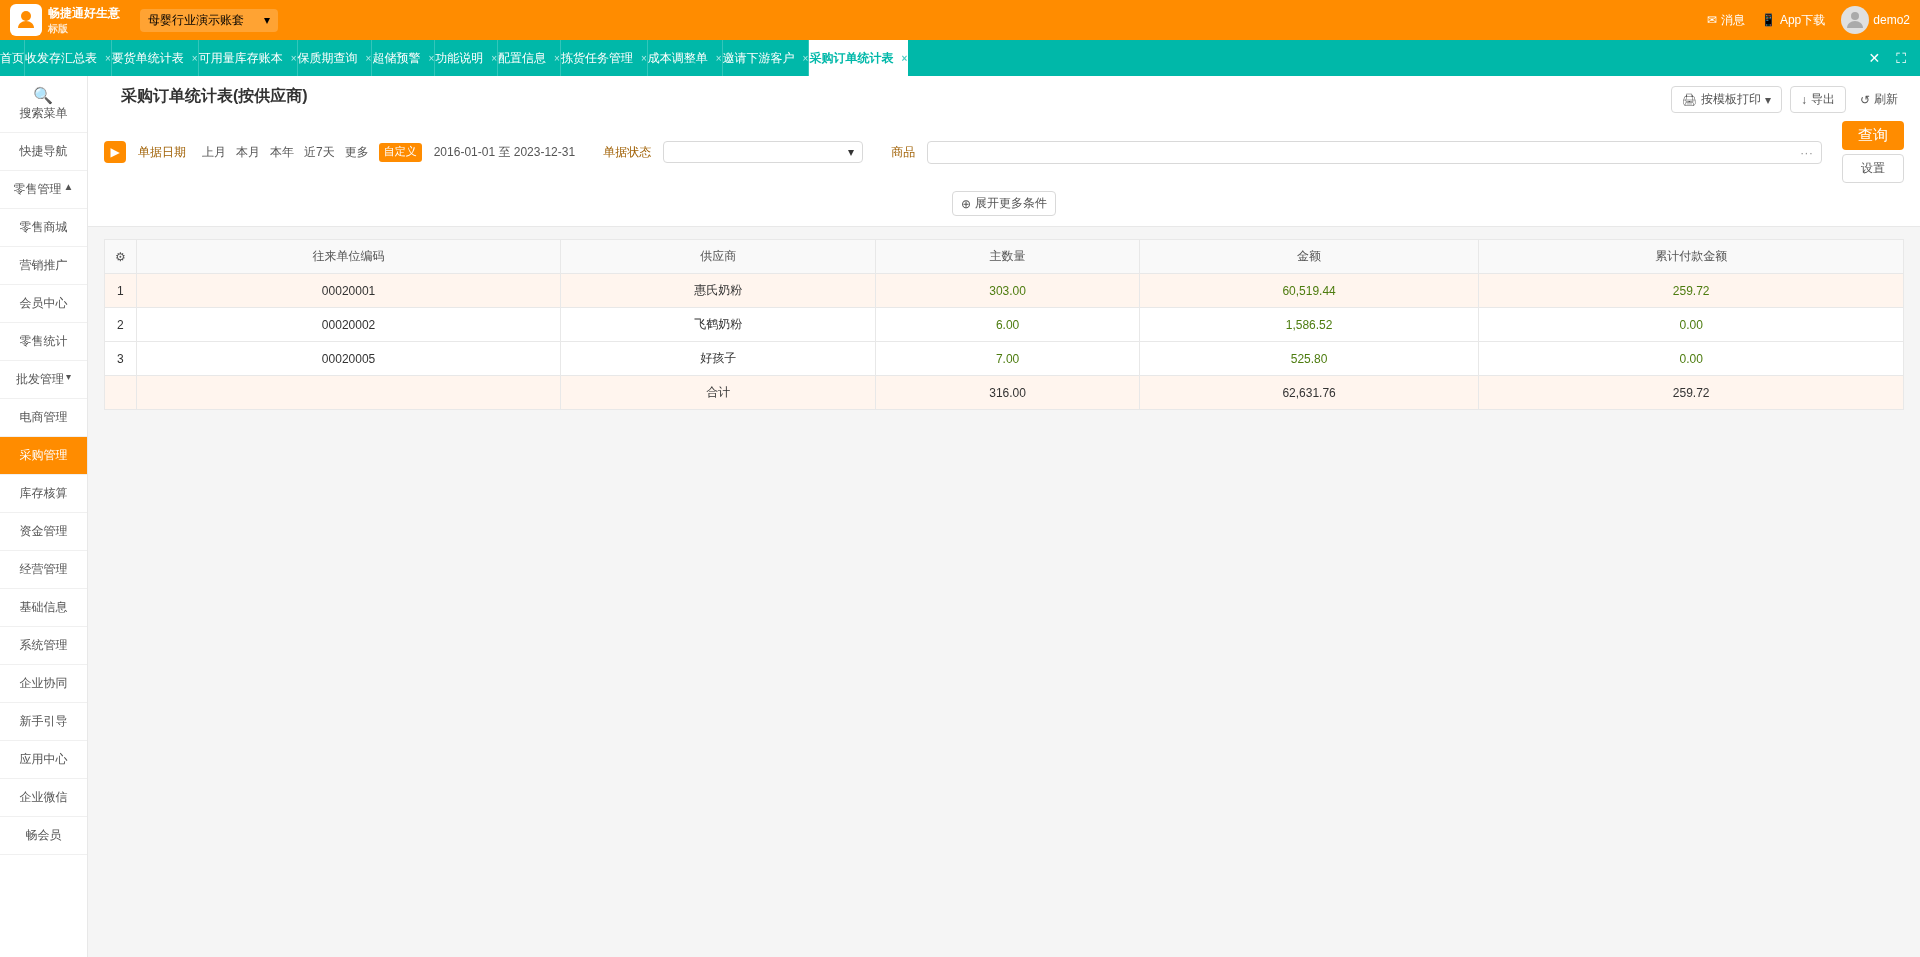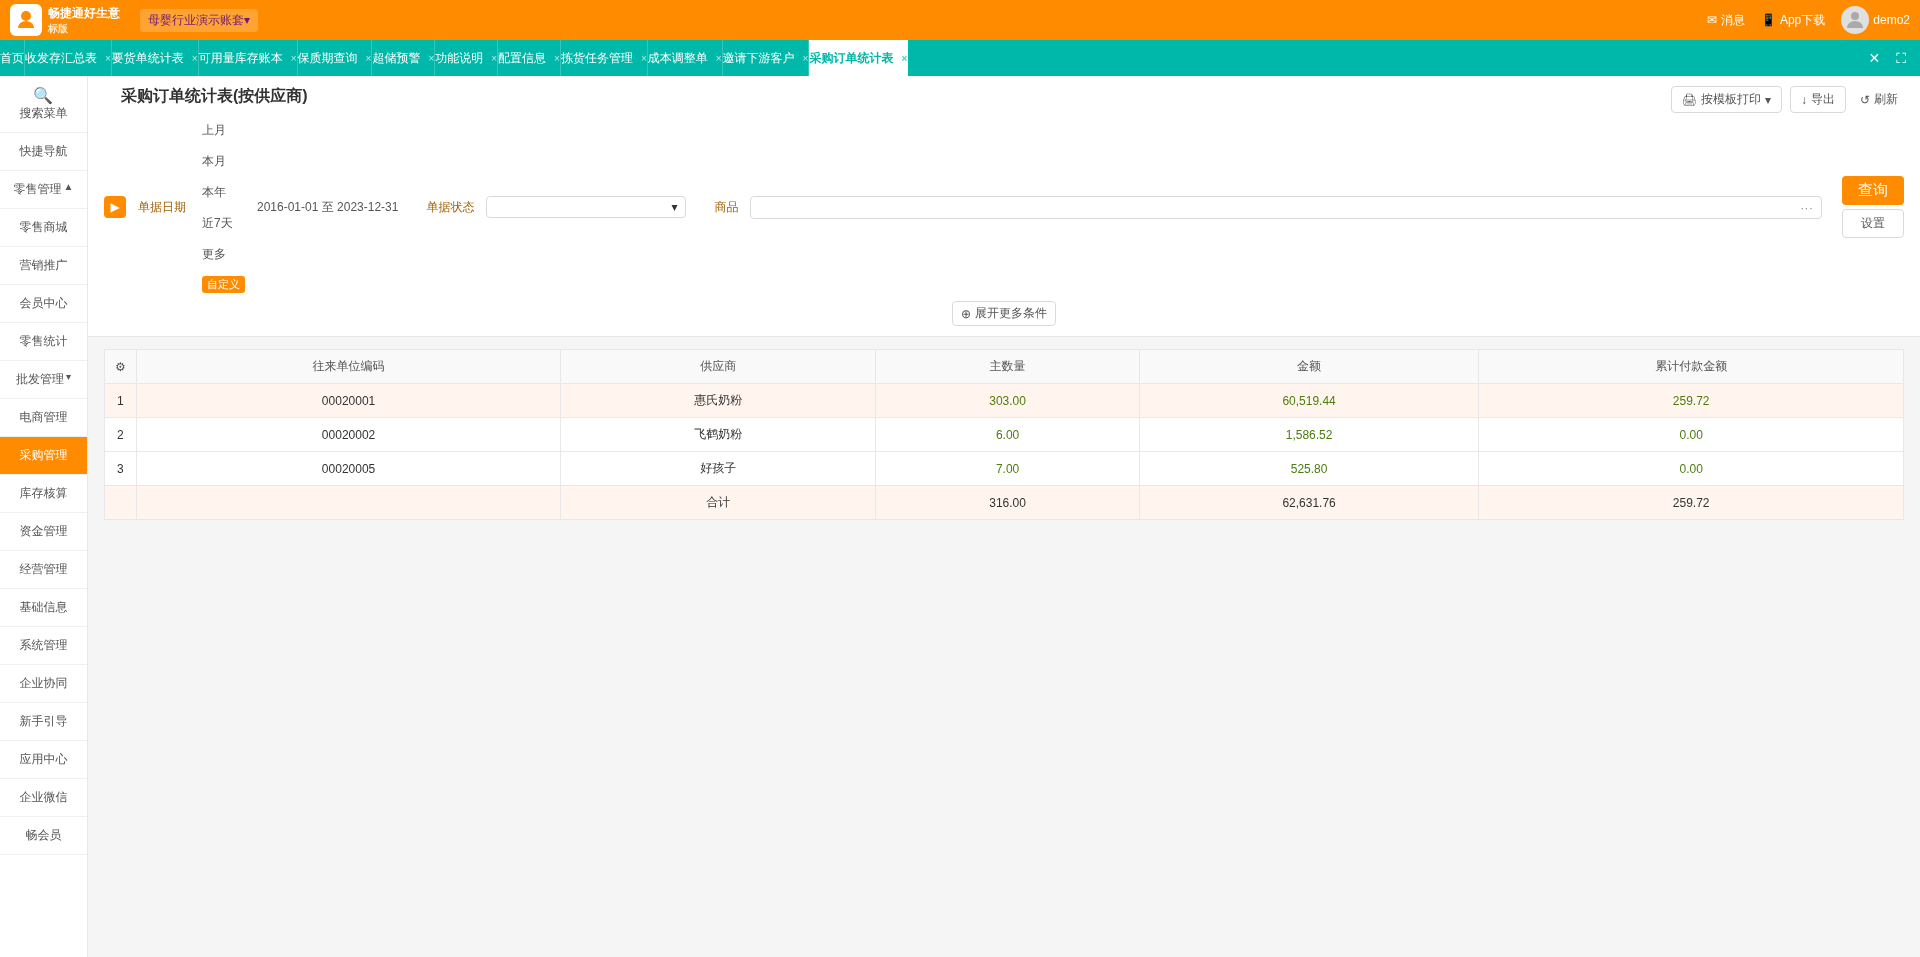--- a/index.html
+++ b/index.html
@@ -3,21 +3,21 @@
   <meta charset="utf-8">
   <style>
     * { box-sizing: border-box; margin: 0; padding: 0; }
     body { font-family: 'Microsoft YaHei', Arial, sans-serif; font-size: 13px; background: #f5f5f5; color: #333; display: flex; flex-direction: column; height: 957px; overflow: hidden; }
 
     
     .top-bar { height: 40px; background: #ff8c00; display: flex; align-items: center; padding: 12px 10px; gap: 10px; flex-shrink: 0; }
     .logo-area { display: flex; align-items: center; gap: 6px; color: white; font-size: 12px; font-weight: bold; }
     .logo-icon { width: 32px; height: 32px; background: white; border-radius: 6px; display: flex; align-items: center; justify-content: center; }
     .logo-icon svg { width: 24px; height: 24px; }
-    .workspace-selector { display: flex; align-items: center; gap: 0; background: rgba(255,255,255,0.2); border-radius: 4px; padding: 3px 8px; color: #701a75; font-size: 12px; cursor: pointer; margin-left: 10px; }
+    .workspace-selector { display: flex; align-items: center; gap: 20px; background: rgba(255,255,255,0.2); border-radius: 4px; padding: 3px 8px; color: #000000; font-size: 12px; cursor: pointer; margin-left: 10px; }
     .top-bar-right { margin-left: auto; display: flex; align-items: center; gap: 16px; }
     .top-bar-btn { color: white; font-size: 12px; display: flex; align-items: center; gap: 4px; cursor: pointer; }
     .user-avatar { width: 28px; height: 28px; border-radius: 50%; background: #e0e0e0; display: flex; align-items: center; justify-content: center; font-size: 11px; color: #666; }
 
     
     .nav-tabs { background: #00b8a9; display: flex; align-items: center; flex-shrink: 0; overflow: hidden; height: 36px; }
     .nav-tab { padding: 0 0; height: 36px; display: flex; align-items: center; color: white; font-size: 12px; cursor: pointer; white-space: nowrap; border-right: 1px solid rgba(255,255,255,0.2); gap: 4px; }
     .nav-tab.active { background: white; color: #00b8a9; font-weight: bold; }
     .nav-tab .close-x { font-size: 10px; opacity: 0.7; margin-left: 4px; }
     .nav-tab.active .close-x { color: #00b8a9; }
@@ -42,21 +42,21 @@
     .page-title { font-size: 16px; font-weight: bold; color: #333; }
     .header-actions { display: flex; align-items: center; gap: 8px; }
     .btn-print { display: flex; align-items: center; gap: 4px; border: 1px solid #d9d9d9; border-radius: 4px; padding: 4px 10px; cursor: pointer; font-size: 12px; color: #555; background: white; }
     .btn-export { display: flex; align-items: center; gap: 4px; border: 1px solid #d9d9d9; border-radius: 4px; padding: 4px 10px; cursor: pointer; font-size: 12px; color: #555; background: white; }
     .btn-refresh { display: flex; align-items: center; gap: 4px; border: none; background: none; cursor: pointer; font-size: 12px; color: #555; padding: 4px 6px; }
 
     
     .filter-bar { background: white; padding: 10px 16px; border-bottom: 1px solid #e8e8e8; flex-shrink: 0; }
     .filter-row { display: flex; align-items: center; gap: 12px; flex-wrap: nowrap; }
     .filter-label { font-size: 12px; color: #a16207; white-space: nowrap; }
-    .date-shortcuts { display: flex; gap: 12px; flex-direction: column; }
+    .date-shortcuts { display: flex; gap: 2px; }
     .date-shortcut { font-size: 12px; color: #555; cursor: pointer; padding: 1px 4px; }
     .date-range { font-size: 12px; color: #555; }
     .custom-tag { background: #ff8c00; color: white; font-size: 11px; padding: 1px 5px; border-radius: 3px; margin-left: 4px; }
     .filter-select { border: 1px solid #d9d9d9; border-radius: 4px; padding: 3px 8px; font-size: 12px; min-width: 160px; display: flex; align-items: center; justify-content: space-between; cursor: pointer; background: white; }
     .filter-select-wide { min-width: 200px; }
     .expand-btn { display: flex; align-items: center; gap: 4px; font-size: 12px; color: #555; cursor: pointer; padding: 3px 8px; border: 1px solid #d9d9d9; border-radius: 4px; background: white; }
     .btn-query { background: #ff8c00; color: white; border: none; border-radius: 4px; padding: 5px 16px; font-size: 15px; cursor: pointer; }
     .btn-settings { background: white; color: #555; border: 1px solid #d9d9d9; border-radius: 4px; padding: 5px 12px; font-size: 12px; cursor: pointer; }
 
     

